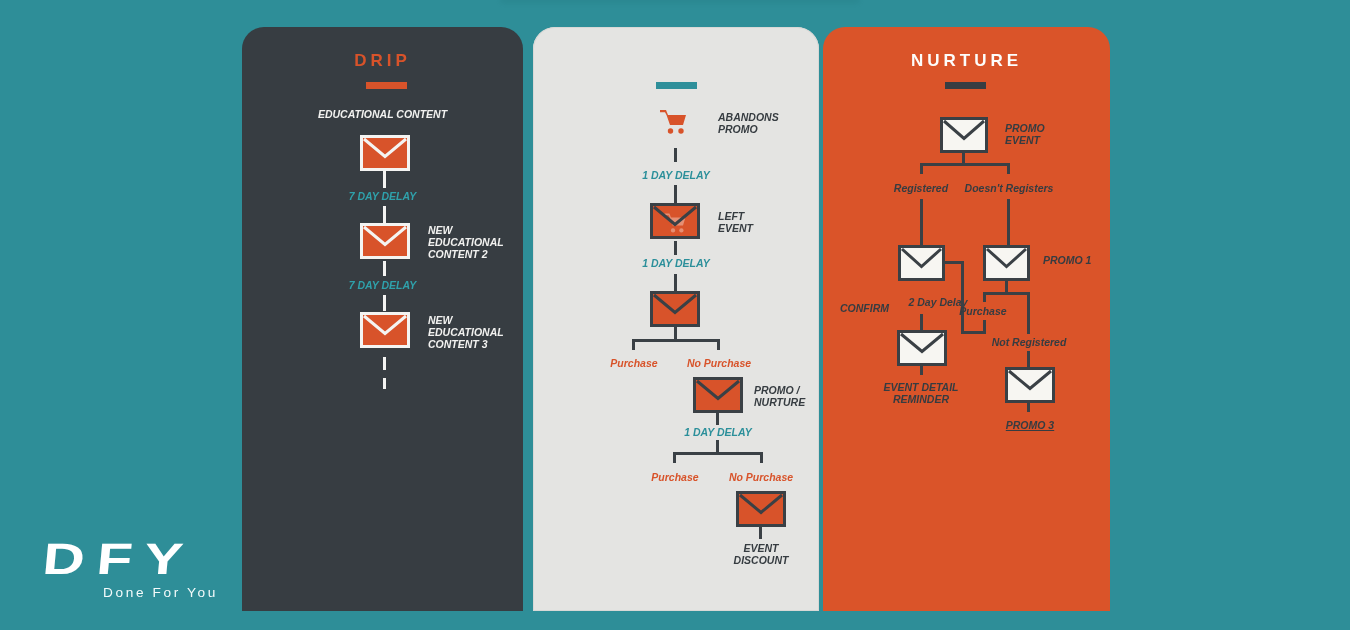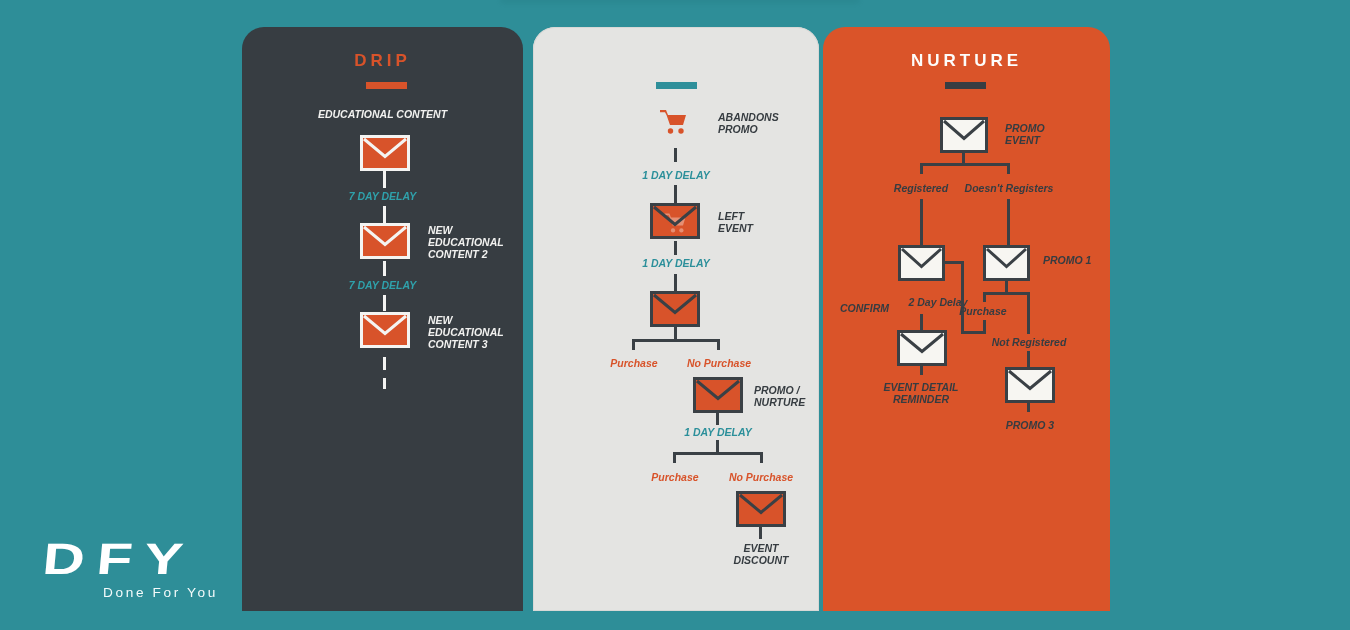--- a/index.html
+++ b/index.html
@@ -227,20 +227,20 @@
     <div class="lbl c-dark ctr" style="left:155px;top:310px;width:102px;">Not Registered</div>
 
     <div class="ln ln-d vln" style="left:204px;top:324px;height:16px;"></div>
     <div class="env" style="left:182px;top:340px;">
       <svg width="50" height="36" viewBox="0 0 50 36">
           <rect x="1.5" y="1.5" width="47" height="33" fill="#f7f6f2" stroke="#3a4045" stroke-width="3"></rect>
           <polyline points="4,4 25,21.5 46,4" fill="none" stroke="#3a4045" stroke-width="3"></polyline>
         </svg>
     </div>
     <div class="ln ln-d vln" style="left:204px;top:376px;height:9px;"></div>
-    <div class="lbl c-dark ctr" style="left:167px;top:393px;width:80px;">PROMO 3</div>
+    <div class="lbl c-dark ctr" style="left:167px;top:393px;width:80px;text-decoration:underline;">PROMO 3</div>
   </div>
 
   <div class="logo">
     <div class="logo-acronym">DFY</div>
     <div class="logo-tagline">Done For You</div>
   </div>
 </div>
 
 </body></html>

